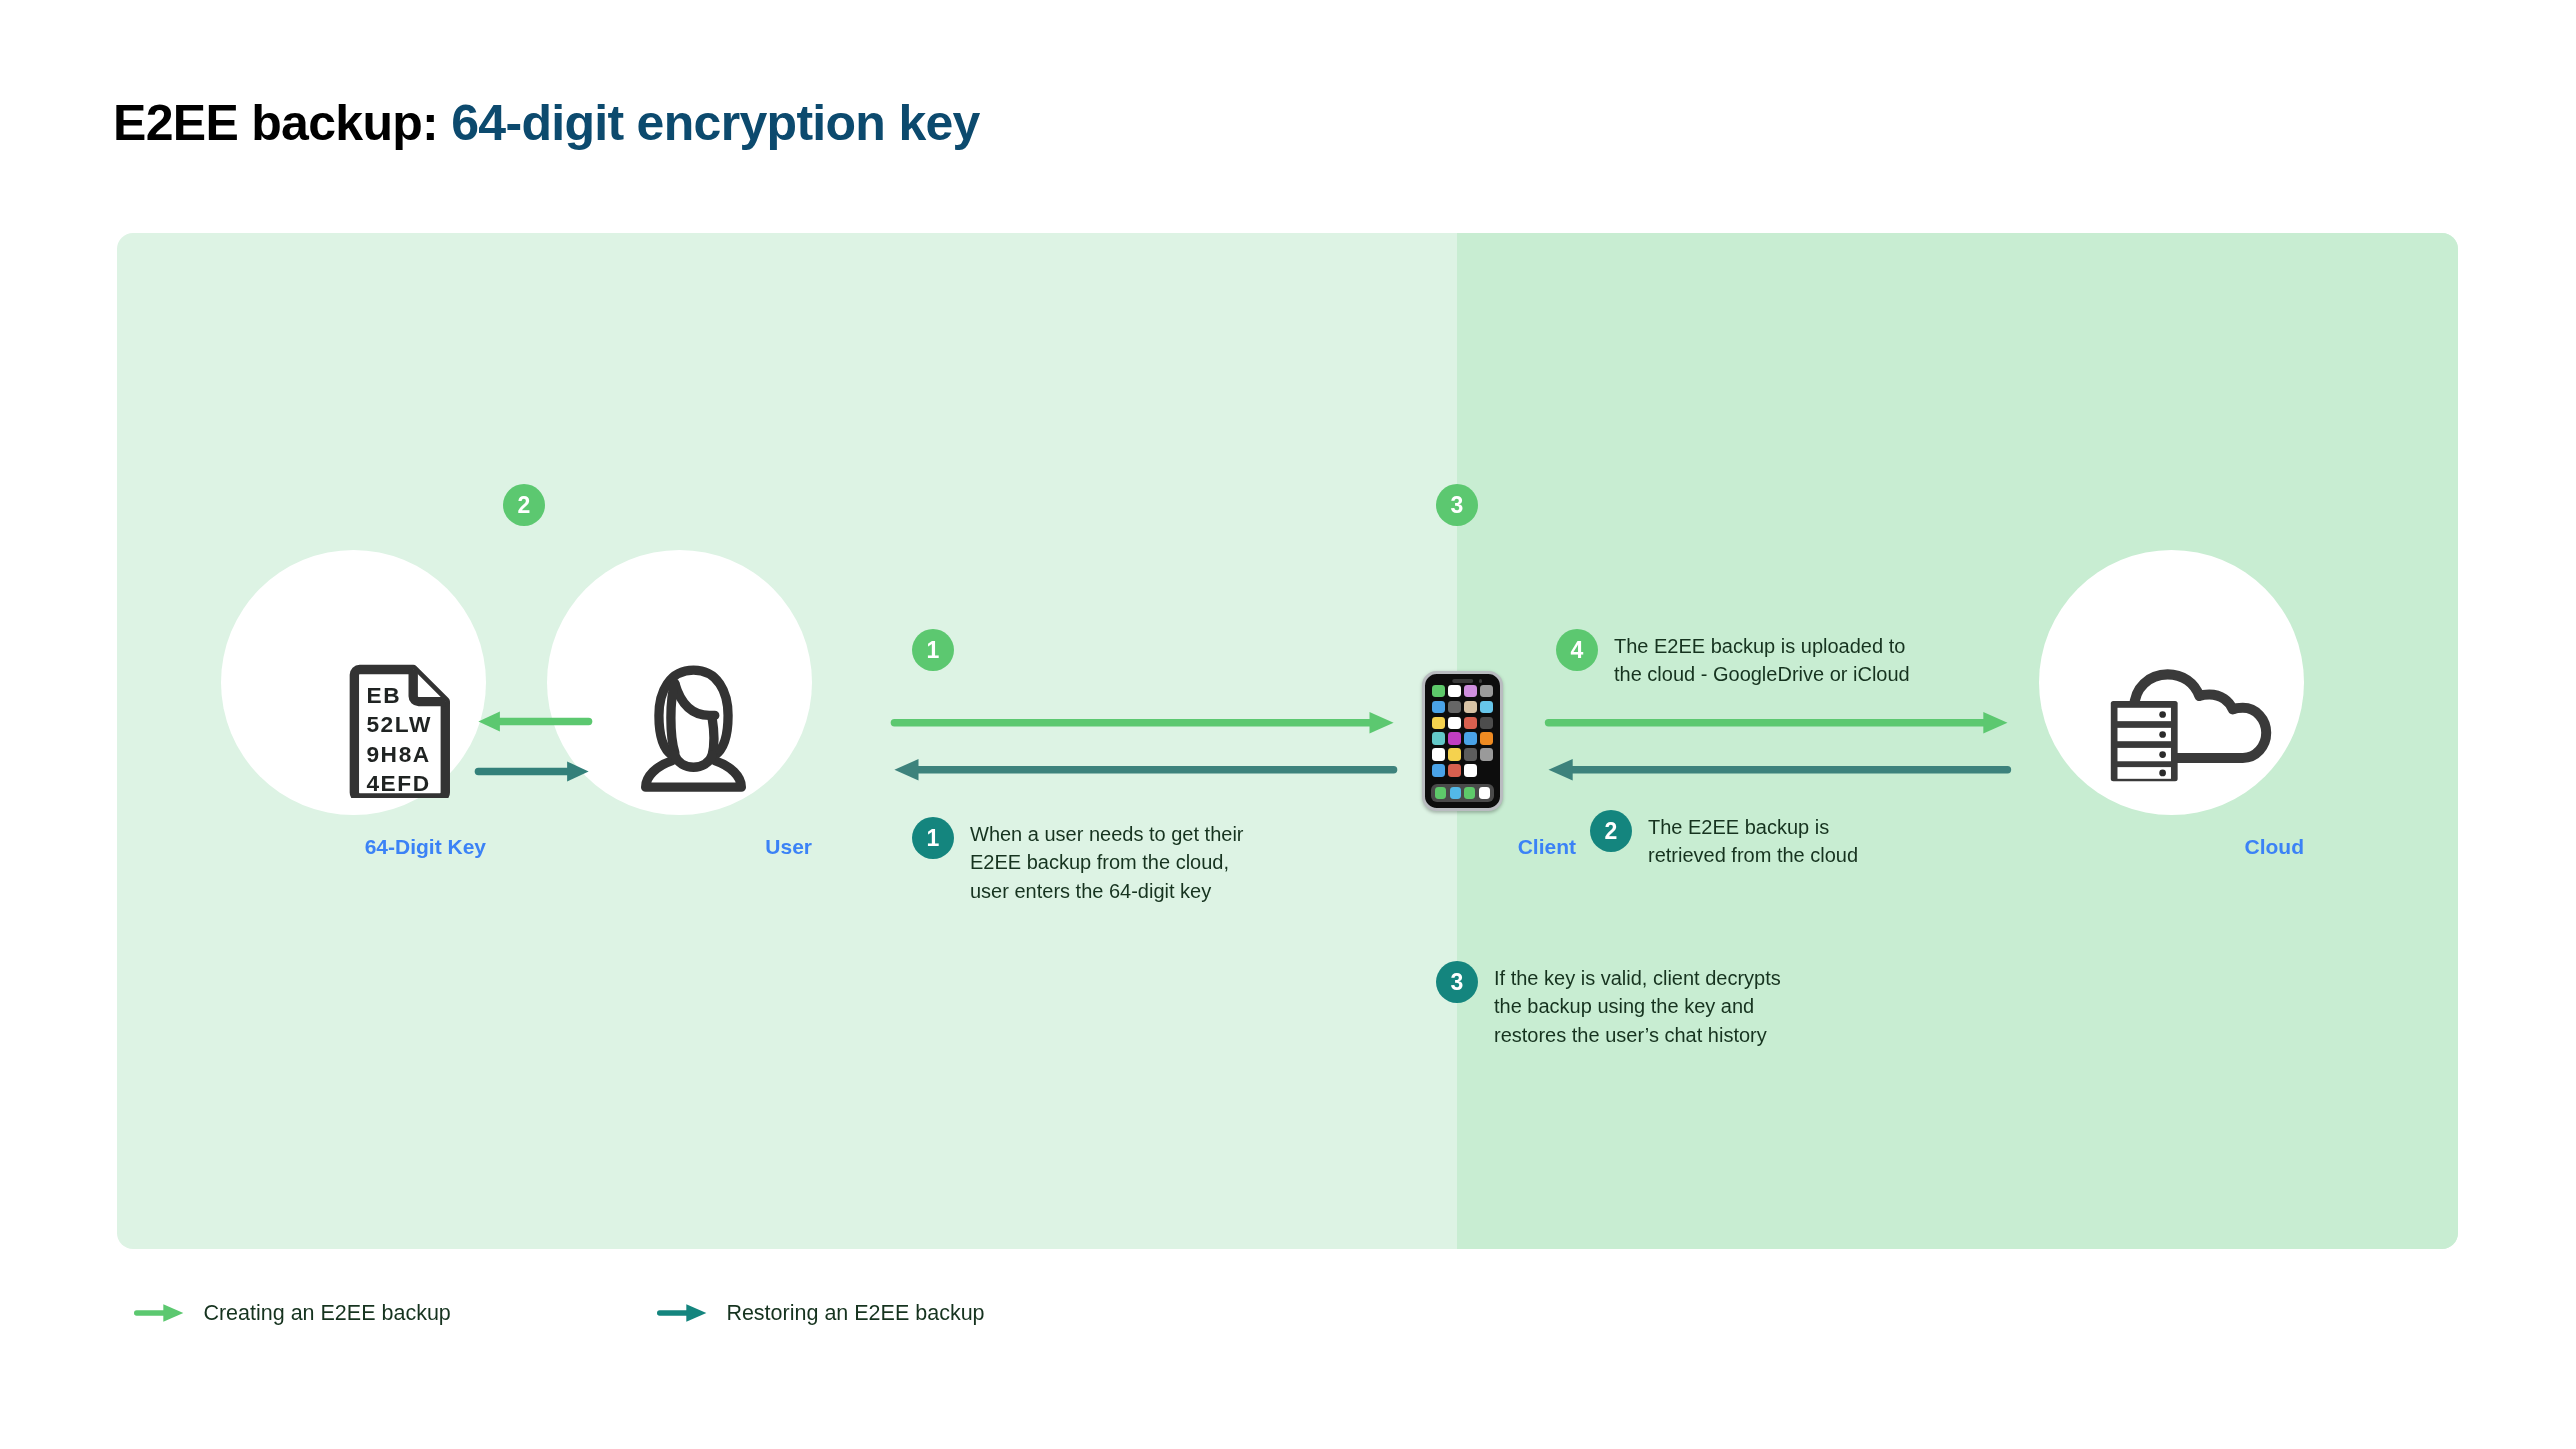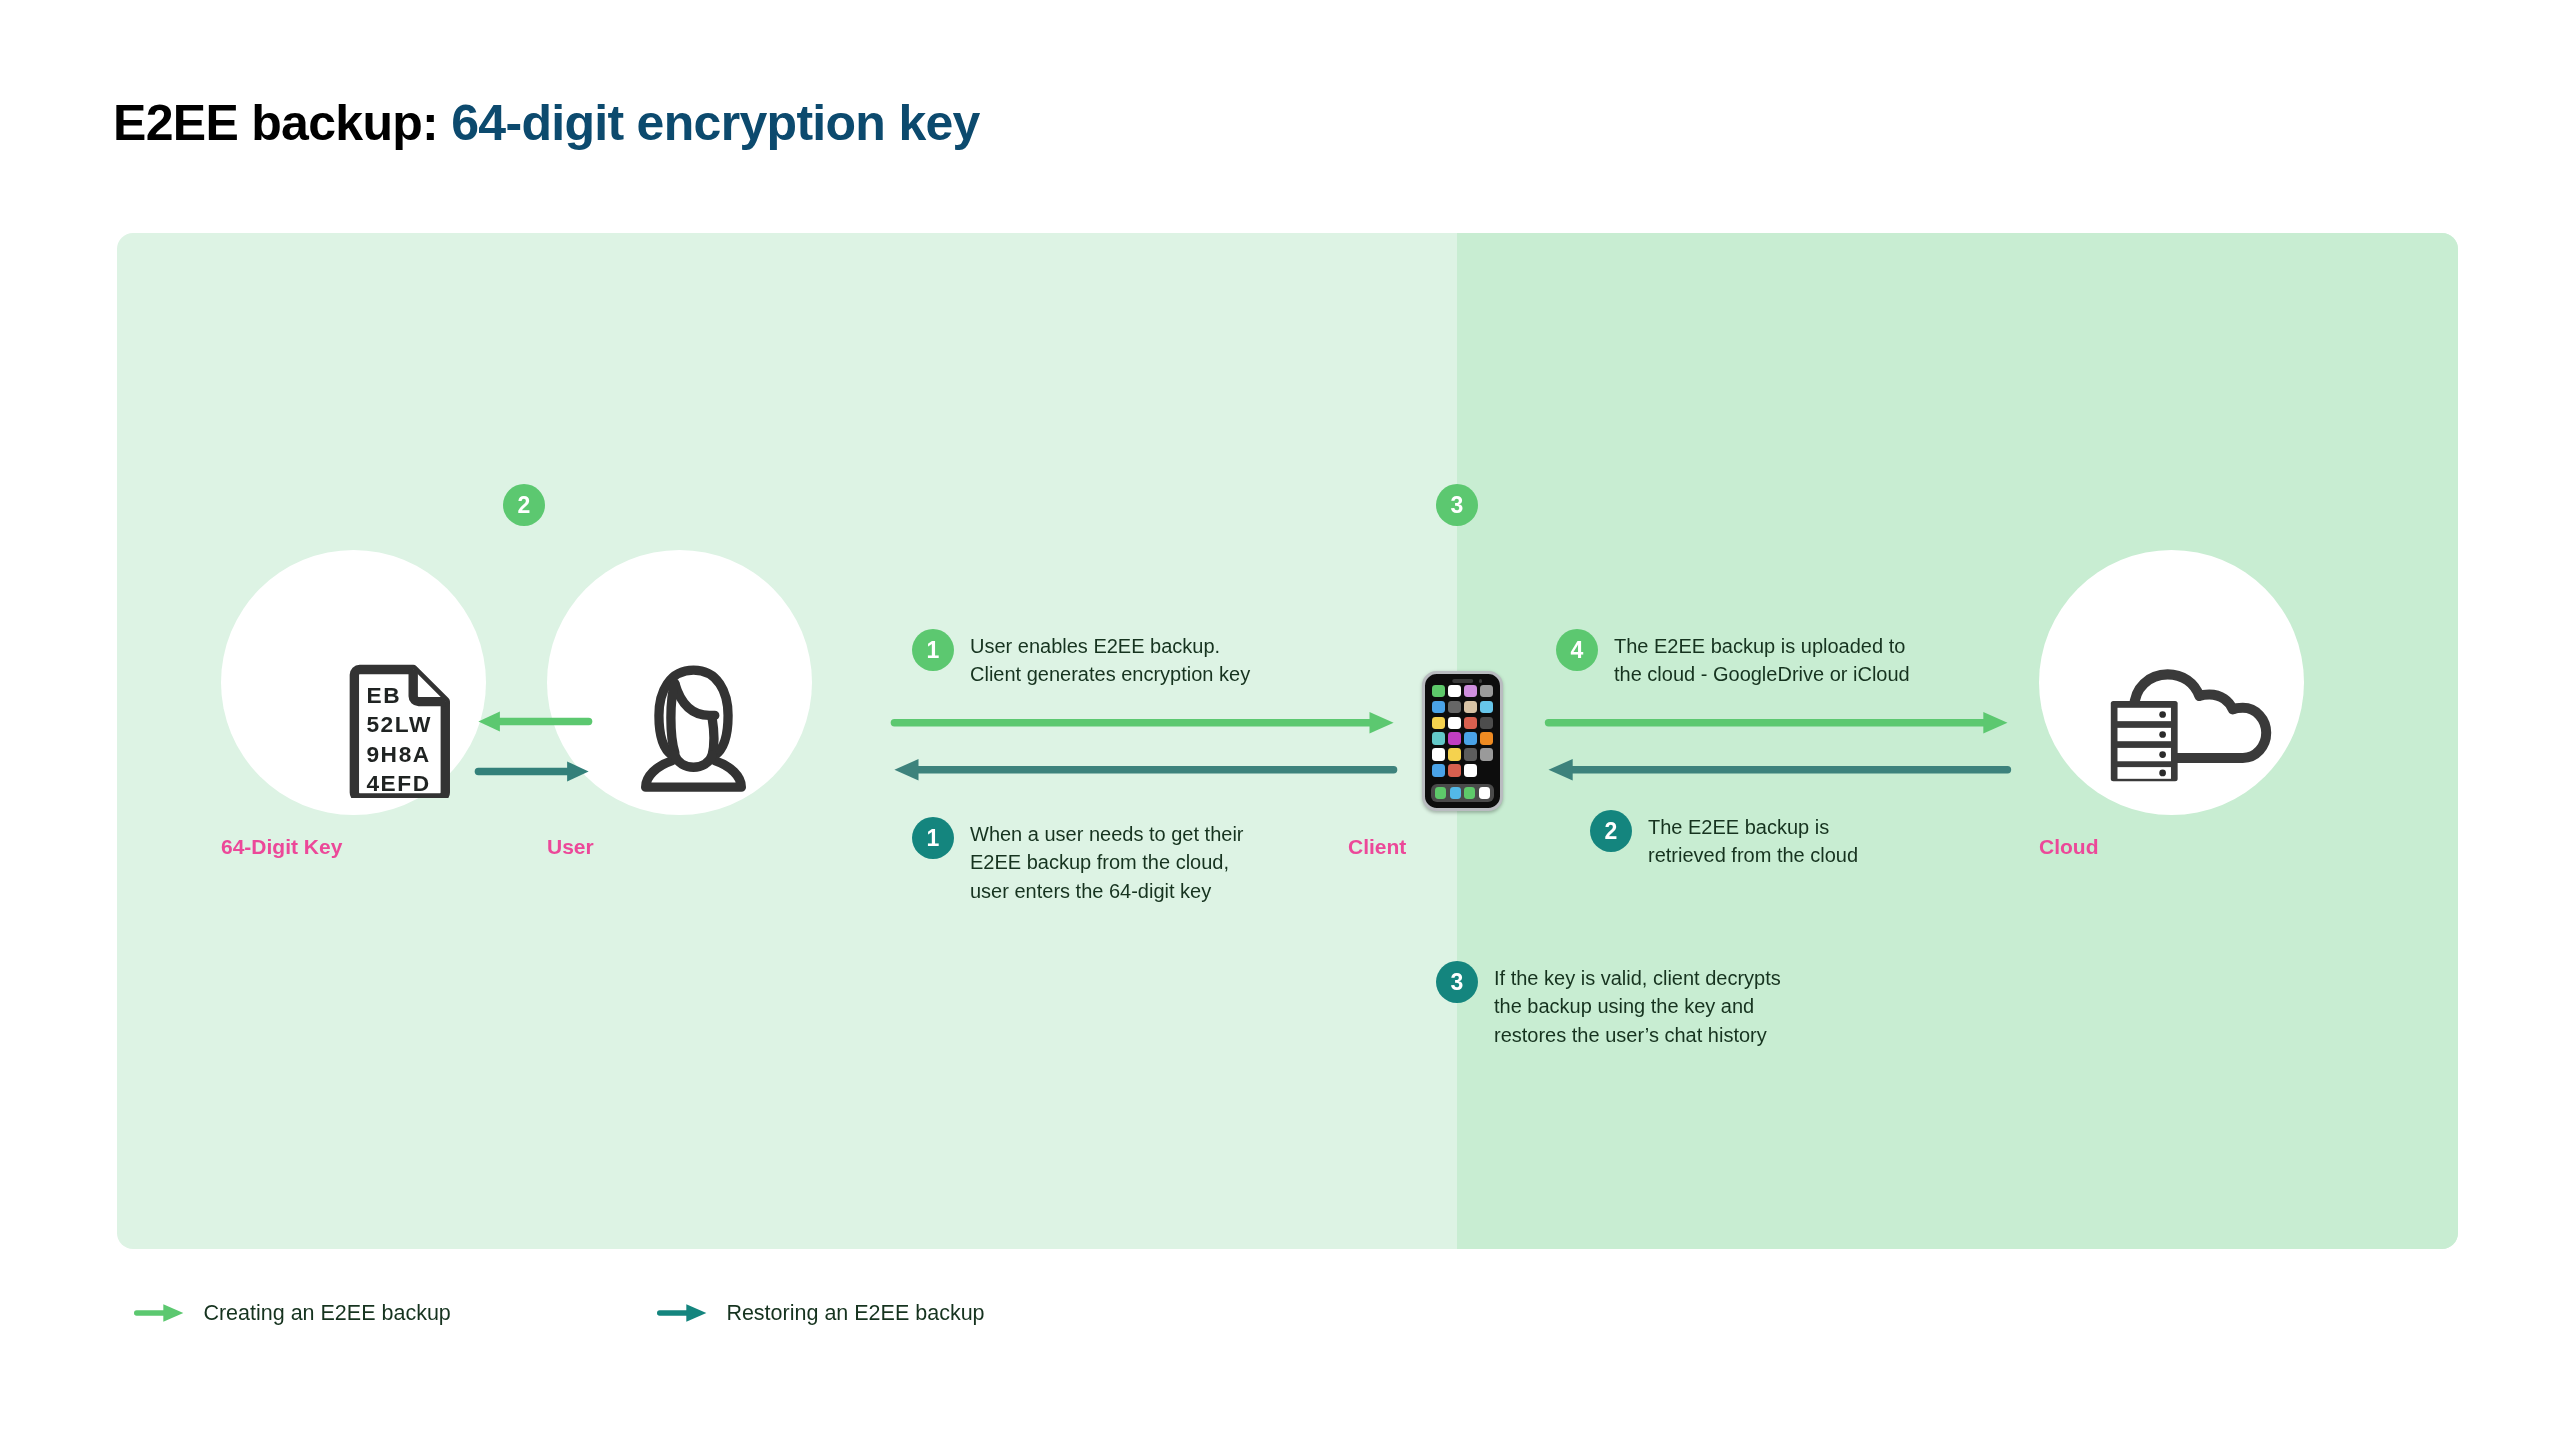--- a/index.html
+++ b/index.html
@@ -31,22 +31,22 @@
     position:absolute;right:0;top:0;
     width:1001px;height:100%;
     background:#c8edd2;
   }
 
   
   .circle{
     position:absolute;border-radius:50%;background:#ffffff;
   }
   .node-label{
-    position:absolute;text-align:left;
-    font-size:21px;font-weight:700;color:#ec4899;
+    position:absolute;text-align:right;
+    font-size:21px;font-weight:700;color:#3b82f6;
     white-space:nowrap;
   }
 
   
   .icon{position:absolute;margin-left:14px;}
 
   
   .arrow{position:absolute;}
 
   
@@ -247,22 +247,20 @@
     </svg>
   </div>
   <div class="node-label" style="left:2039px;top:835px;width:265px;">Cloud</div>
 
   <div class="step" style="left:503px;top:484px;">
     <div class="badge green">2</div>
   </div>
 
   <div class="step" style="left:912px;top:629px;">
     <div class="badge green">1</div>
-    <div class="step-text">User enables E2EE backup.
-Client generates encryption key</div>
   </div>
 
   <div class="step" style="left:912px;top:817px;">
     <div class="badge teal">1</div>
     <div class="step-text">When a user needs to get their
 E2EE backup from the cloud,
 user enters the 64-digit key</div>
   </div>
 
   <div class="step" style="left:1436px;top:484px;">

